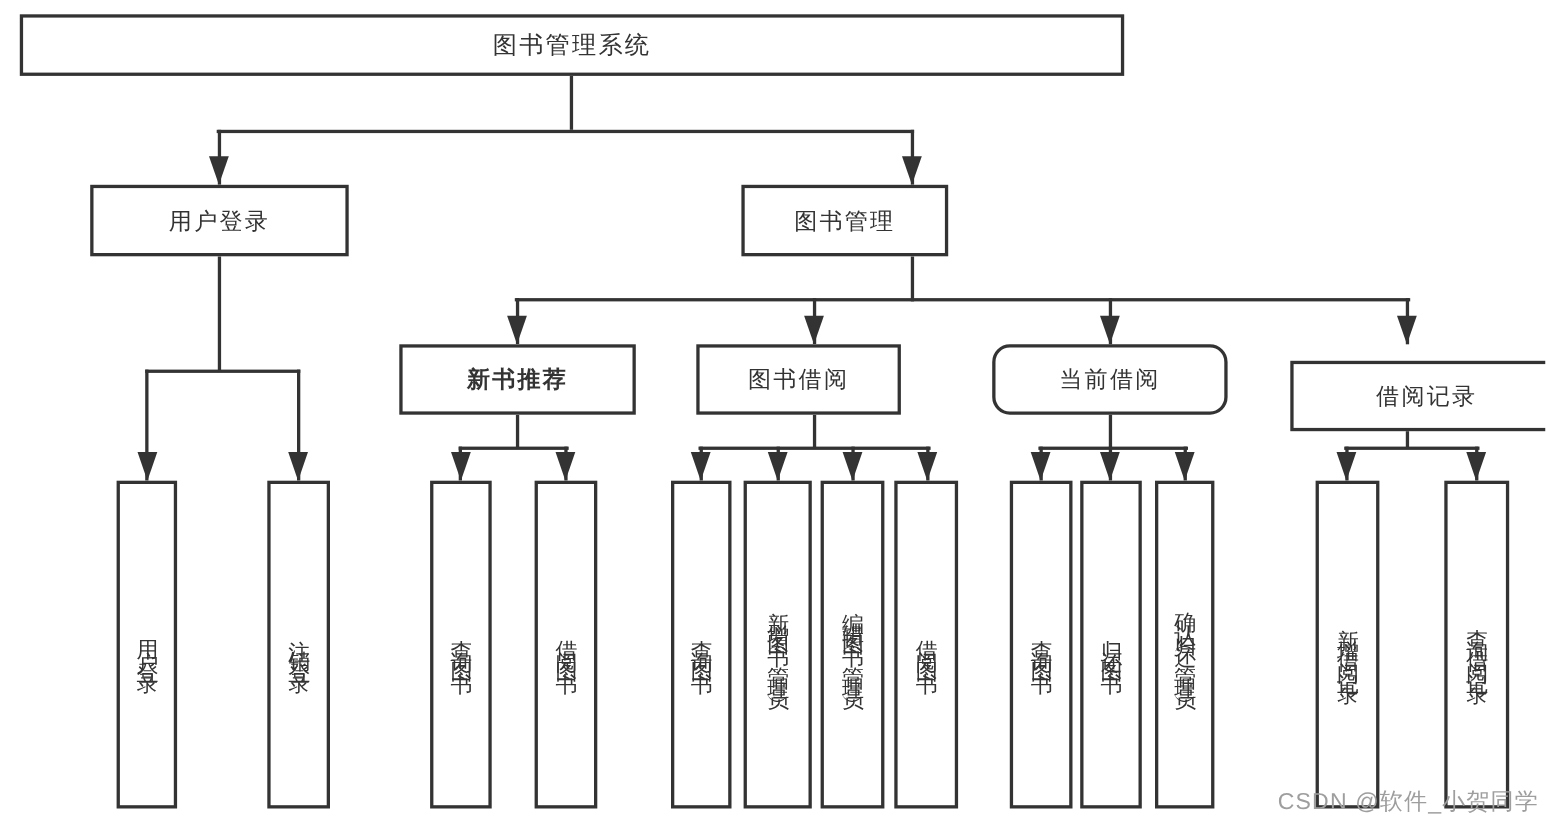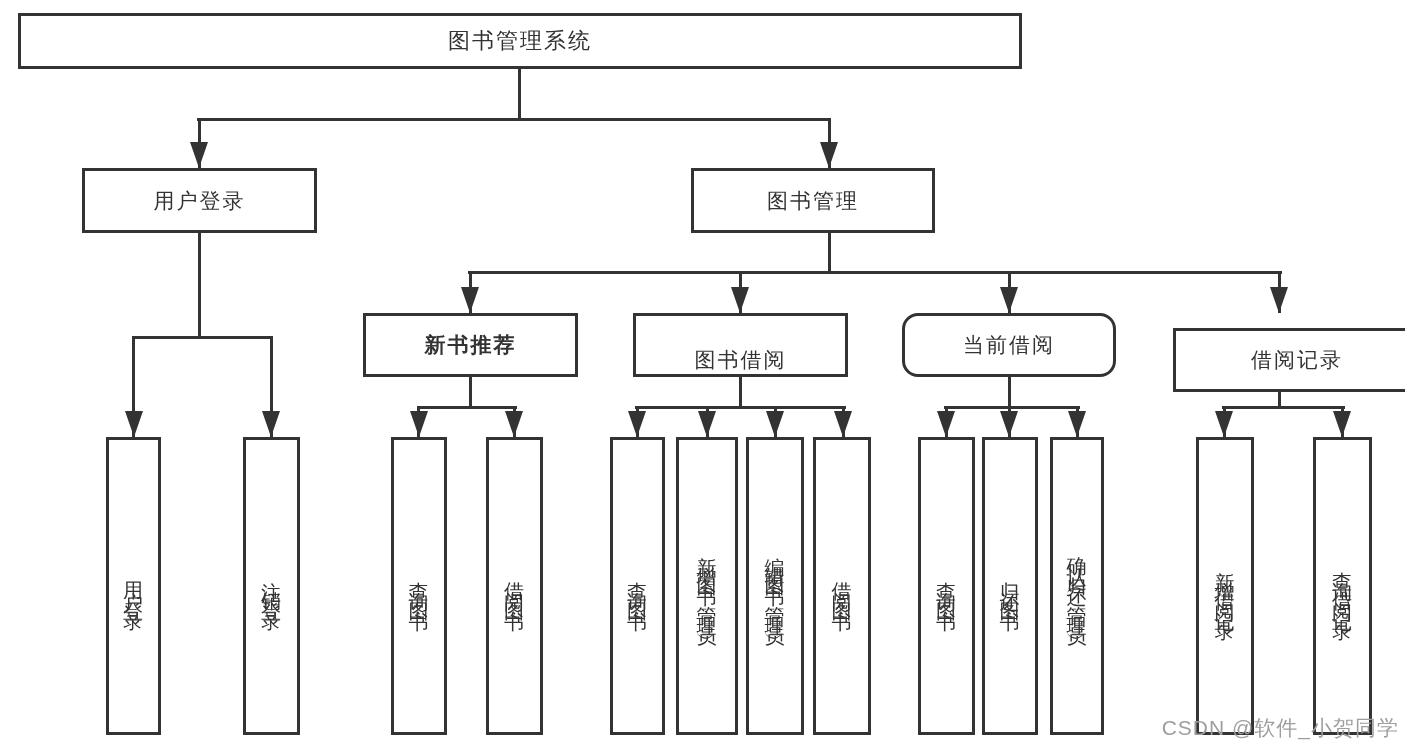--- a/index.html
+++ b/index.html
@@ -43,21 +43,21 @@
   <div class="vl" style="left:518px;top:69px;height:49px;"></div>
   <div class="hl" style="left:197px;top:118px;width:634px;"></div>
   <div class="vl" style="left:198px;top:118px;height:50px;"></div>
   <div class="vl" style="left:828px;top:118px;height:50px;"></div>
   <div class="ar" style="left:190px;top:142px;"></div>
   <div class="ar" style="left:820px;top:142px;"></div>
 
   <div class="box hbox" style="left:82px;top:168px;width:235px;height:65px;">
     <span>用户登录</span>
   </div>
-  <div class="box hbox" style="left:691px;top:168px;width:244px;height:65px;">
+  <div class="box hbox" style="left:674px;top:168px;width:188px;height:65px;">
     <span>图书管理</span>
   </div>
 
   <div class="vl" style="left:198px;top:233px;height:104px;"></div>
   <div class="hl" style="left:132px;top:336px;width:141px;"></div>
   <div class="vl" style="left:132px;top:336px;height:101px;"></div>
   <div class="vl" style="left:270px;top:336px;height:101px;"></div>
   <div class="ar" style="left:125px;top:411px;"></div>
   <div class="ar" style="left:262px;top:411px;"></div>
 
@@ -68,21 +68,21 @@
   <div class="vl" style="left:1008px;top:271px;height:42px;"></div>
   <div class="vl" style="left:1278px;top:271px;height:42px;"></div>
   <div class="ar" style="left:461px;top:287px;"></div>
   <div class="ar" style="left:731px;top:287px;"></div>
   <div class="ar" style="left:1000px;top:287px;"></div>
   <div class="ar" style="left:1270px;top:287px;"></div>
 
   <div class="box hbox" style="left:363px;top:313px;width:215px;height:64px;font-weight:bold;">
     <span>新书推荐</span>
   </div>
-  <div class="box hbox" style="left:633px;top:313px;width:215px;height:64px;align-items:flex-end;">
+  <div class="box hbox" style="left:633px;top:313px;width:186px;height:64px;">
     <span>图书借阅</span>
   </div>
   <div class="box hbox" style="left:902px;top:313px;width:214px;height:64px;border-radius:16px;">
     <span>当前借阅</span>
   </div>
   <div class="box hbox" style="left:1173px;top:328px;width:248px;height:64px;align-items:center;">
     <span>借阅记录</span>
   </div>
 
   <div class="vl" style="left:469px;top:377px;height:31px;"></div>

